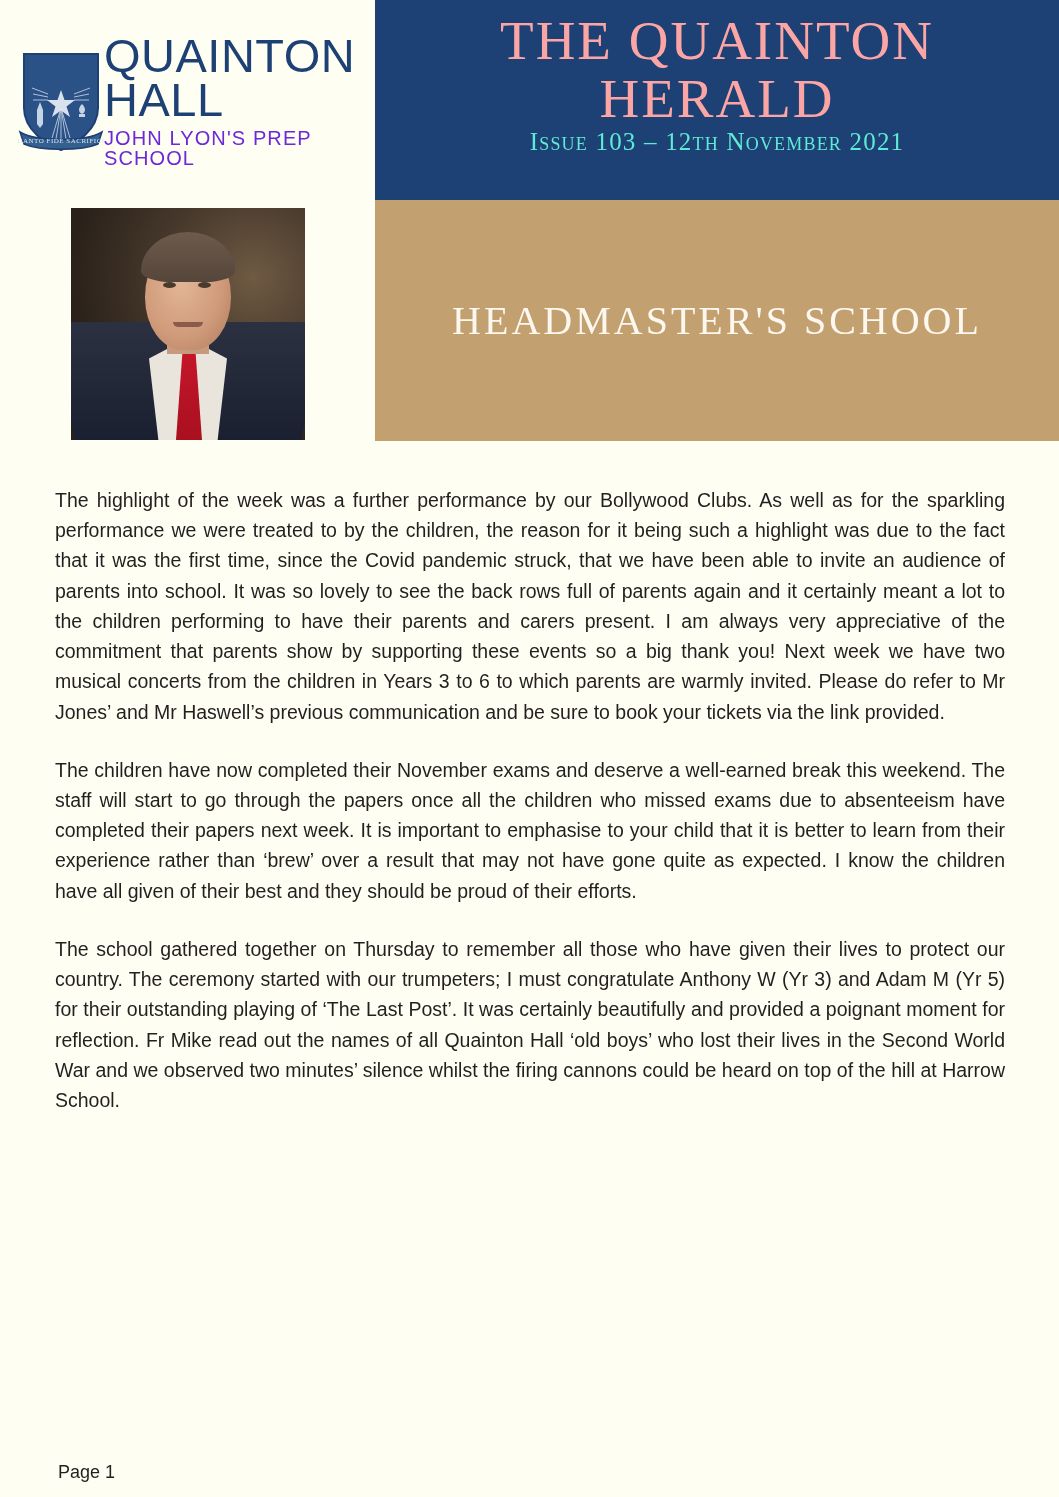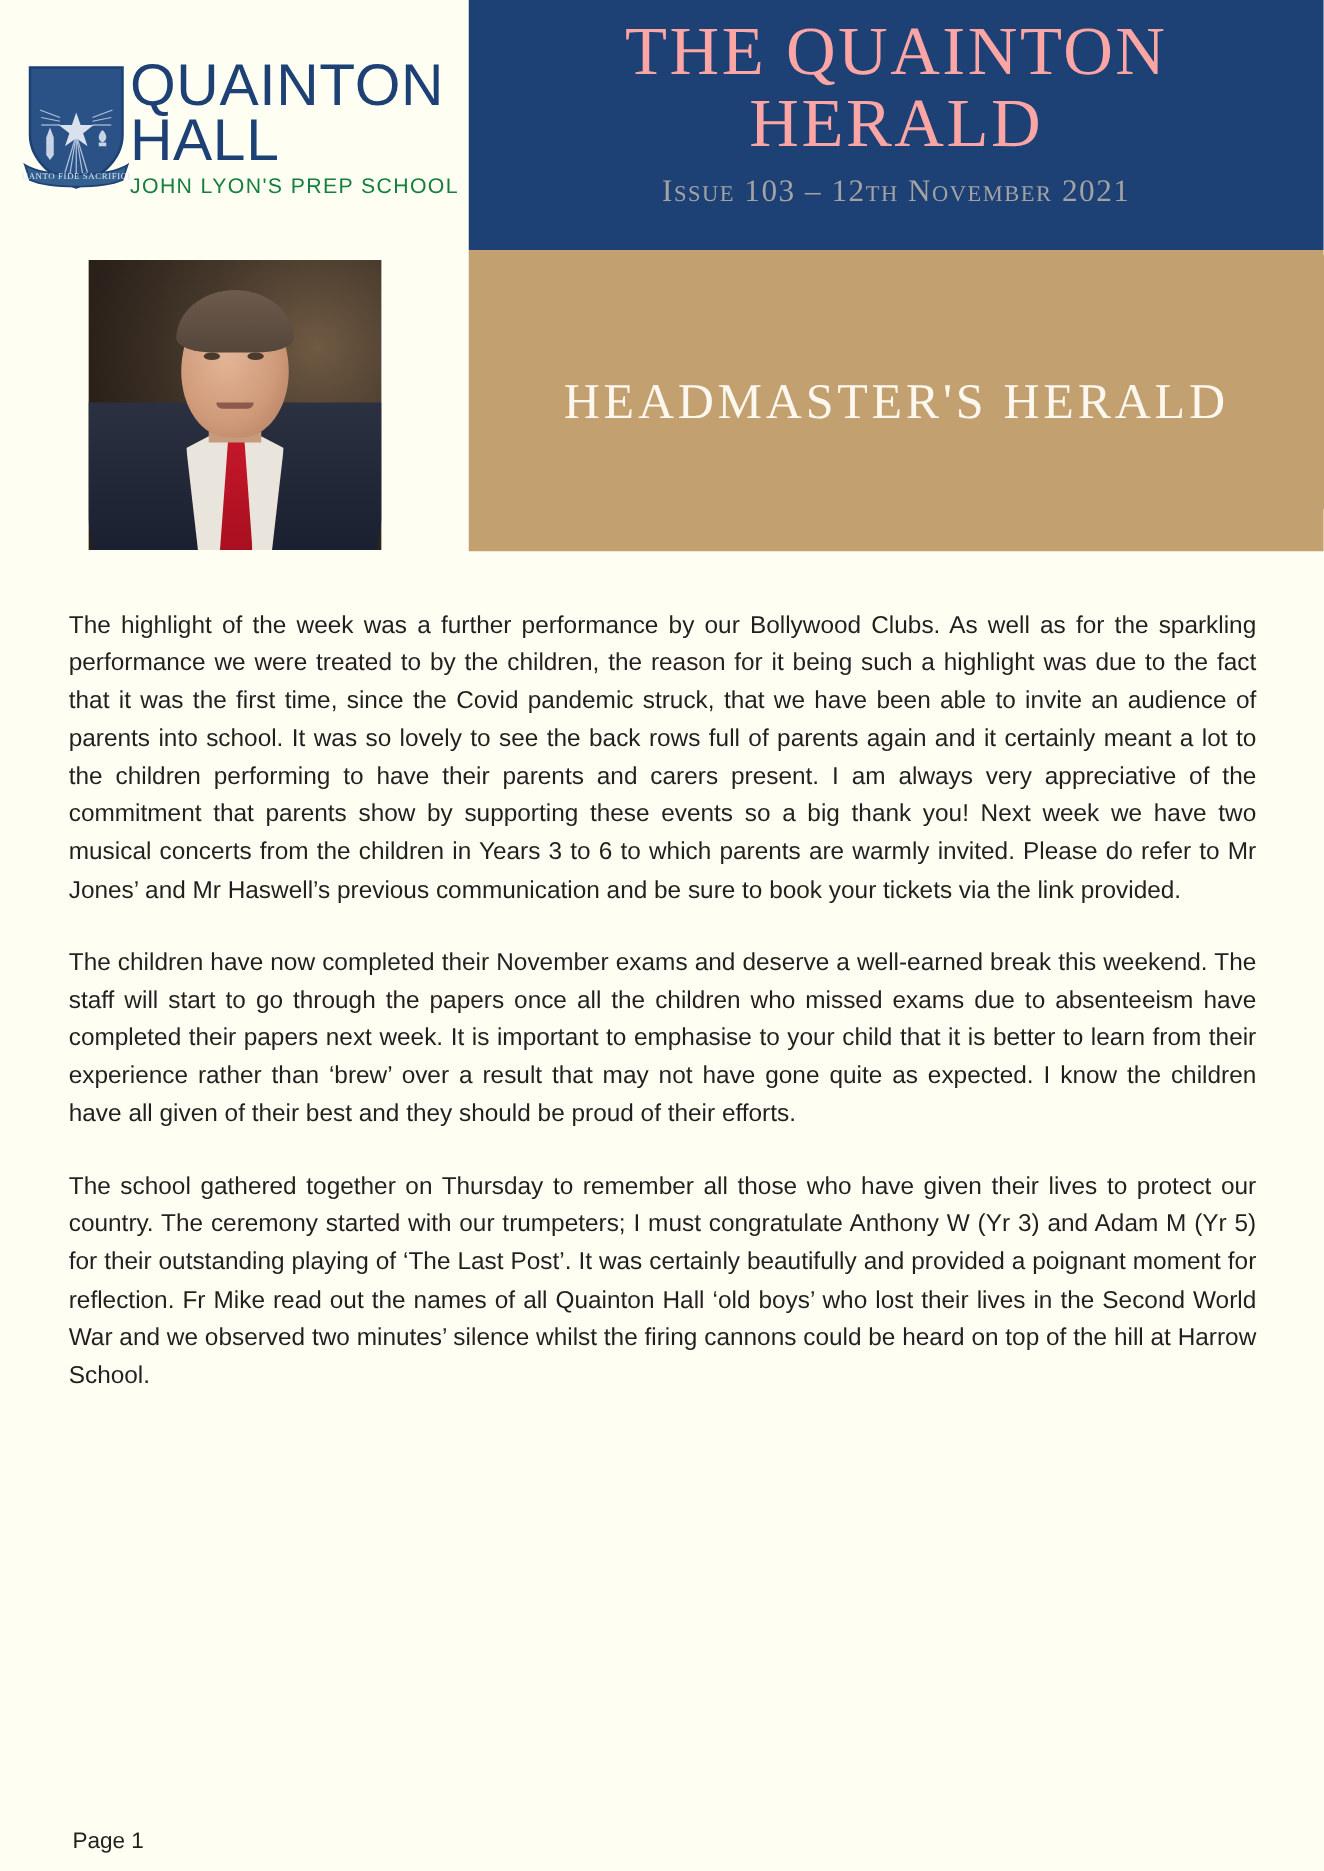--- a/index.html
+++ b/index.html
@@ -45,22 +45,22 @@
   .wordmark-line1, .wordmark-line2 {
     color: #1d4075;
     font-size: 47px;
     letter-spacing: 0.5px;
     font-weight: 400;
     display: block;
     font-family: "Liberation Sans", sans-serif;
   }
   .wordmark-line2 { margin-top: -3px; }
   .wordmark-sub {
-    color: #15803d;
-    font-size: 17px;
+    color: #6d28d9;
+    font-size: 20px;
     letter-spacing: 1.1px;
     display: block;
     margin-top: 5px;
     font-family: "Liberation Sans", sans-serif;
   }
 
   .title-zone {
     position: absolute;
     left: 375px; top: 0;
     width: 684px; height: 200px;
@@ -73,26 +73,25 @@
     color: #fca5a5;
     font-family: "Liberation Serif", serif;
     font-size: 55px;
     line-height: 1.05;
     letter-spacing: 2px;
     font-weight: 400;
     margin: 0;
     padding: 0 30px;
   }
   .herald-issue {
-    color: #a3a3a3;
+    color: #5eead4;
     font-family: "Liberation Serif", serif;
     font-size: 25px;
     font-variant: small-caps;
     letter-spacing: 1.2px;
-    margin-top: 12px;
   }
 
   
   .band {
     position: relative;
     width: 1059px;
     height: 241px;
   }
   .portrait {
     position: absolute;
@@ -273,21 +272,21 @@
     <div class="p-tie"></div>
     <div class="p-neck"></div>
     <div class="p-head"></div>
     <div class="p-hair"></div>
     <div class="p-eye-l"></div>
     <div class="p-eye-r"></div>
     <div class="p-mouth"></div>
   </div>
 
   <div class="hm-zone">
-    <div class="hm-title">HEADMASTER'S HERALD</div>
+    <div class="hm-title">HEADMASTER'S SCHOOL</div>
   </div>
 </div>
 
 <div class="content">
   <p class="body-para">The highlight of the week was a further performance by our Bollywood Clubs. As well as for the sparkling performance we were treated to by the children, the reason for it being such a highlight was due to the fact that it was the first time, since the Covid pandemic struck, that we have been able to invite an audience of parents into school. It was so lovely to see the back rows full of parents again and it certainly meant a lot to the children performing to have their parents and carers present. I am always very appreciative of the commitment that parents show by supporting these events so a big thank you! Next week we have two musical concerts from the children in Years 3 to 6 to which parents are warmly invited. Please do refer to Mr Jones’ and Mr Haswell’s previous communication and be sure to book your tickets via the link provided.</p>
   <p class="body-para">The children have now completed their November exams and deserve a well-earned break this weekend. The staff will start to go through the papers once all the children who missed exams due to absenteeism have completed their papers next week. It is important to emphasise to your child that it is better to learn from their experience rather than ‘brew’ over a result that may not have gone quite as expected. I know the children have all given of their best and they should be proud of their efforts.</p>
   <p class="body-para">The school gathered together on Thursday to remember all those who have given their lives to protect our country. The ceremony started with our trumpeters; I must congratulate Anthony W (Yr 3) and Adam M (Yr 5) for their outstanding playing of ‘The Last Post’. It was certainly beautifully and provided a poignant moment for reflection. Fr Mike read out the names of all Quainton Hall ‘old boys’ who lost their lives in the Second World War and we observed two minutes’ silence whilst the firing cannons could be heard on top of the hill at Harrow School.</p>
 </div>
 
 <div class="footer">Page 1</div>

